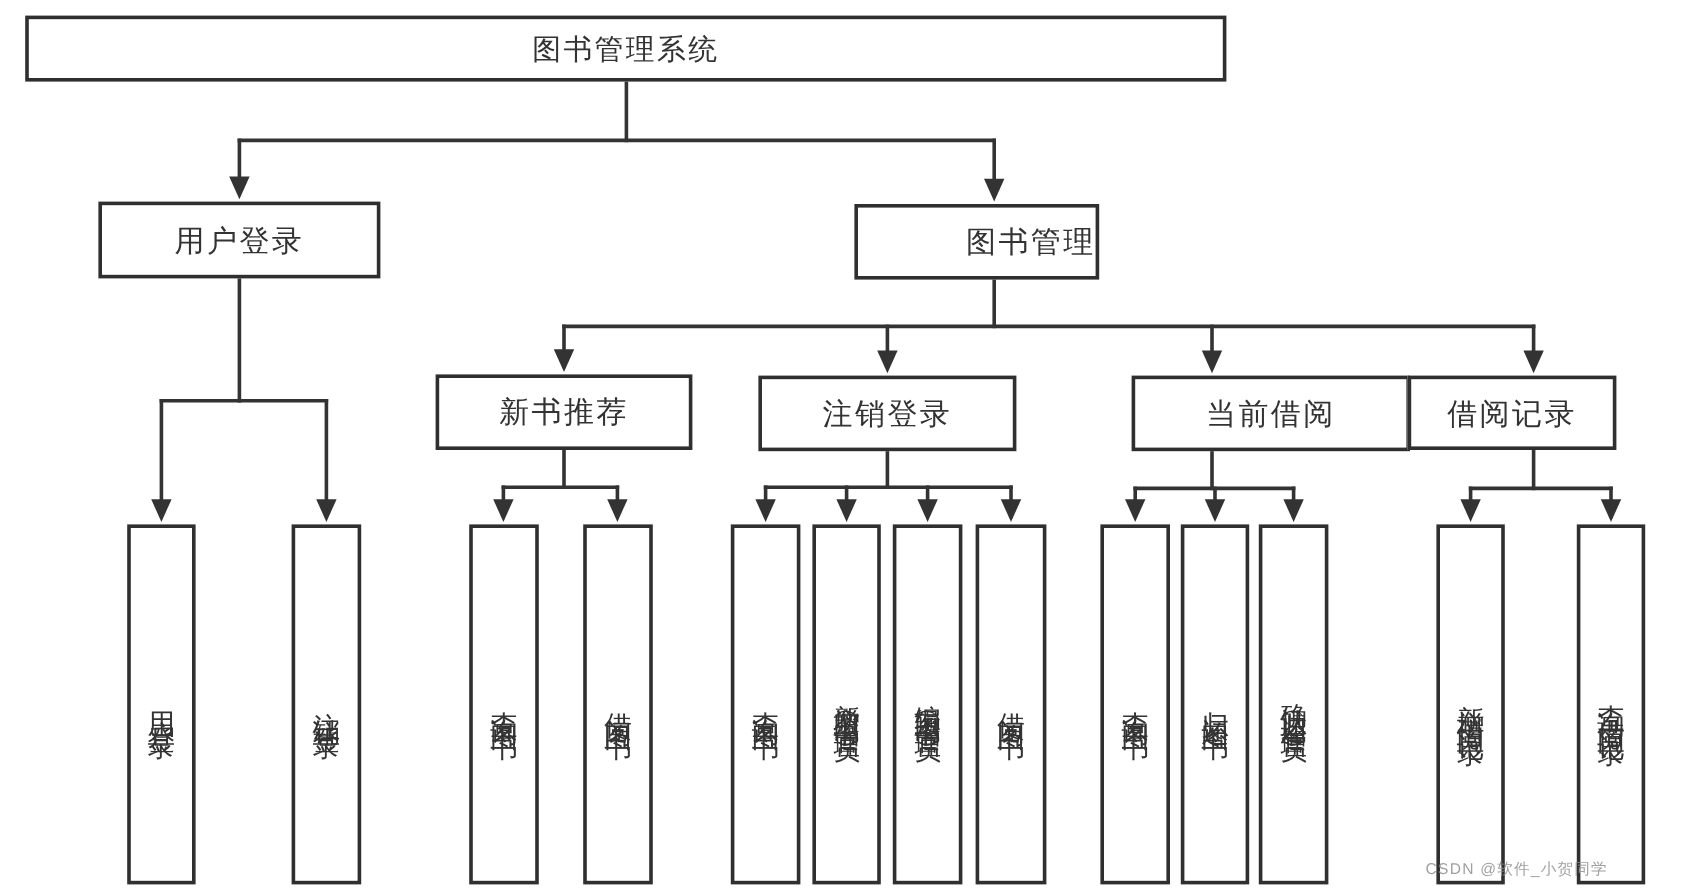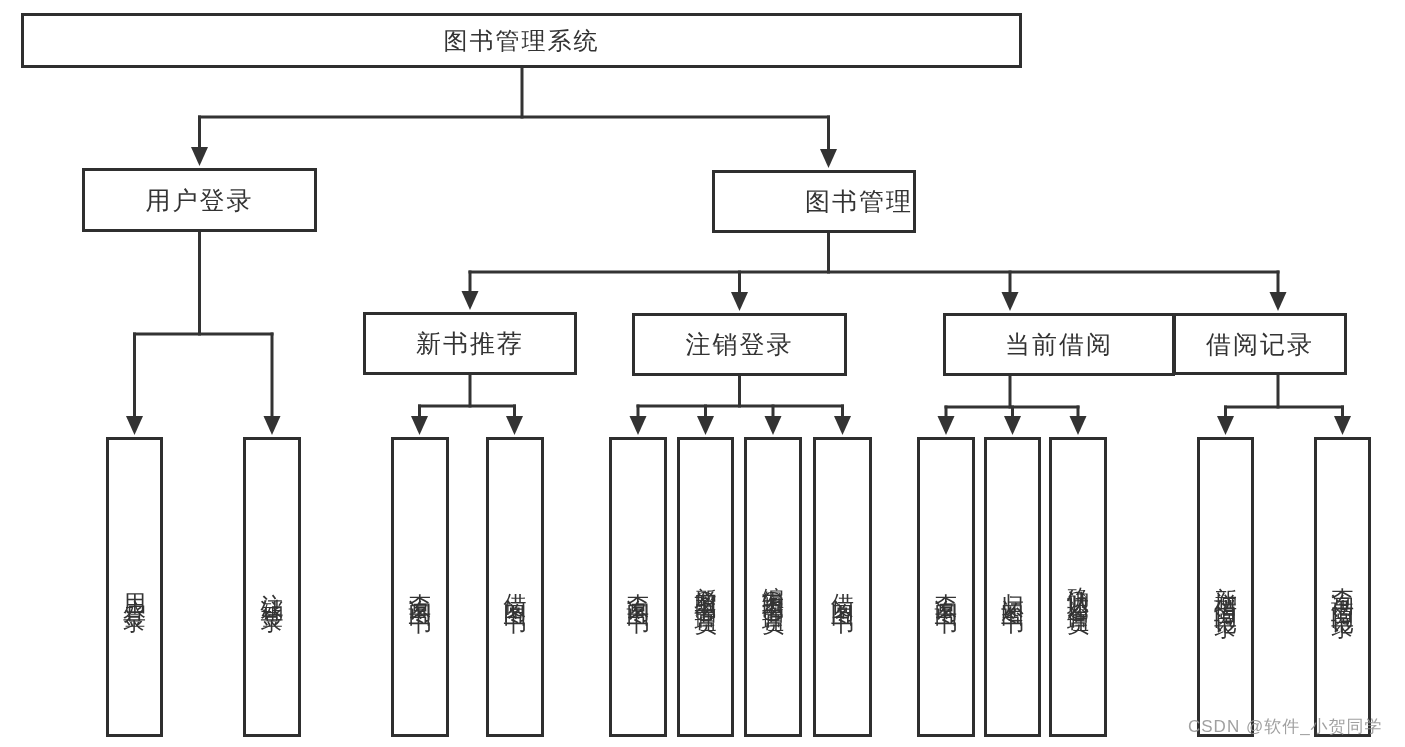--- a/index.html
+++ b/index.html
@@ -27,21 +27,21 @@
     text-orientation:mixed;
     font-size:23px;
     letter-spacing:6px;
     line-height:1;
     top:437px;height:300px;
   }
   .leaf-long{letter-spacing:4px;font-size:22px;}
   #watermark{
     position:absolute;
     left:1188px;top:715px;
-    font-size:17px;
+    font-size:13px;
     letter-spacing:1px;
     color:rgba(150,150,150,0.9);
     z-index:3;
     white-space:nowrap;
   }
 </style>
 </head>
 <body>
 
 <div id="canvas">

